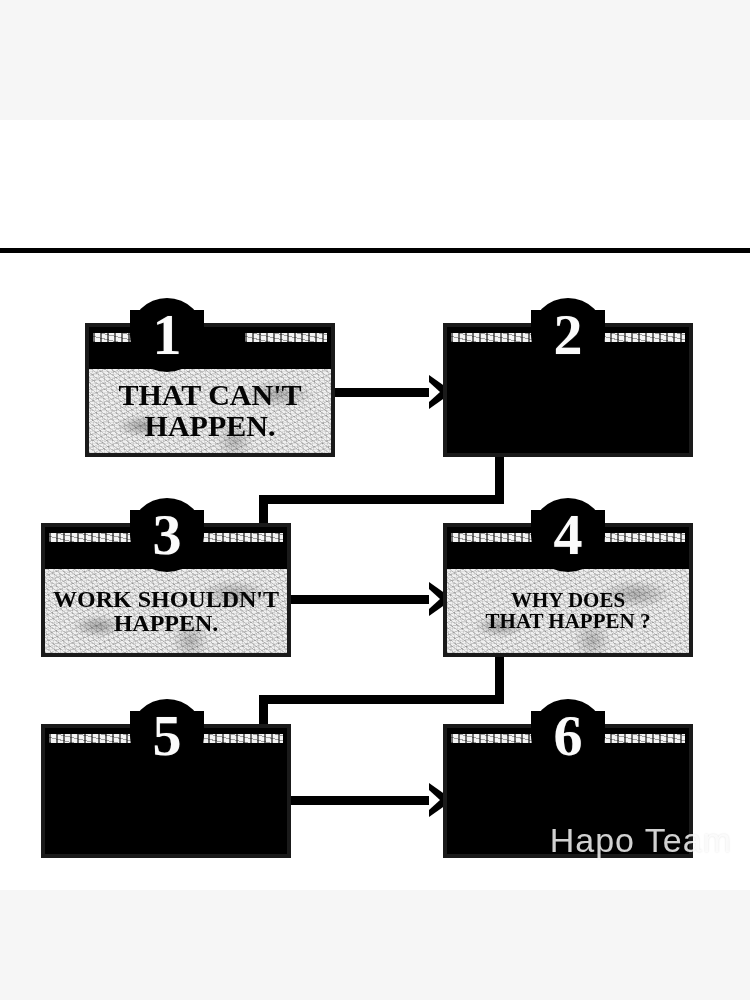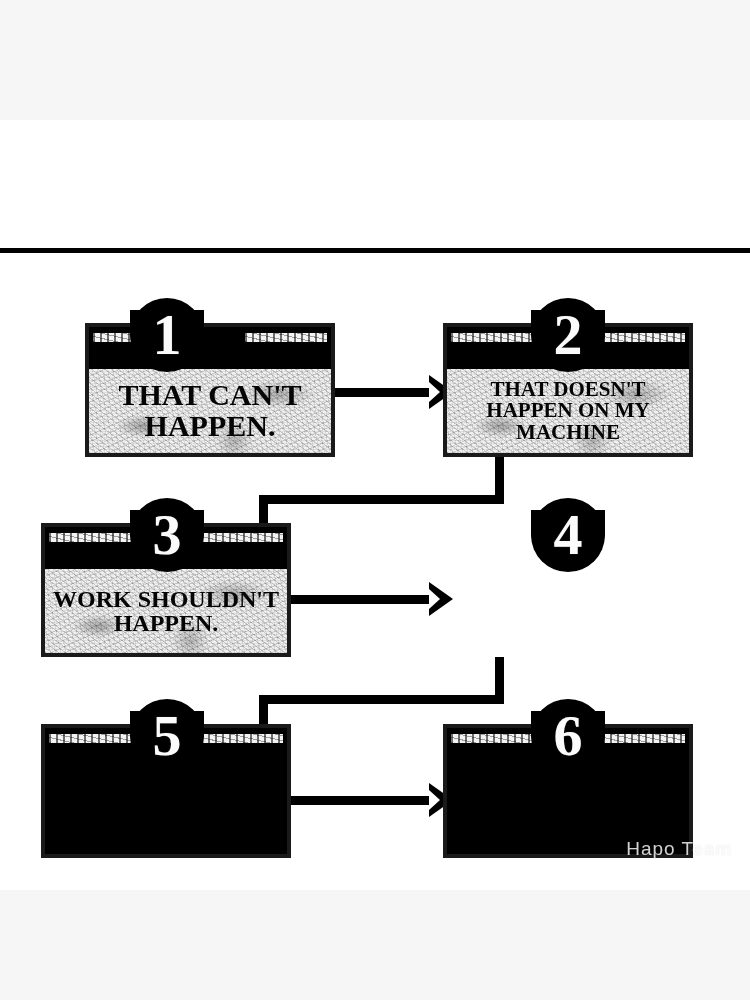--- a/index.html
+++ b/index.html
@@ -170,21 +170,21 @@
     border-right: 10px solid transparent;
     border-top: 11px solid #fff;
   }
 
   
   #watermark {
     position: absolute;
     right: 18px;
     bottom: 140px;
     font-family: "Liberation Sans", sans-serif;
-    font-size: 19px;
+    font-size: 34px;
     letter-spacing: 1px;
     color: rgba(255,255,255,.82);
     text-shadow: 0 0 2px rgba(0,0,0,.12);
     z-index: 30;
     pointer-events: none;
     white-space: nowrap;
   }
 </style>
 </head>
 <body>
@@ -232,25 +232,20 @@
     <div class="badge" style="left:130px; top:178px;">
       <span class="badge-num">1</span>
     </div>
 
     <div class="badge-skirt" style="left:531px; top:190px;"></div>
     <div class="stage-box" style="left:443px; top:203px; width:250px; height:134px;">
       <div class="box-header">
         <div class="grit-strip left"></div>
         <div class="grit-strip right"></div>
       </div>
-      <div class="box-body">
-        <div class="box-text t-size-sm">THAT DOESN'T
-HAPPEN ON MY
-MACHINE</div>
-      </div>
     </div>
     <div class="badge" style="left:531px; top:178px;">
       <span class="badge-num">2</span>
     </div>
 
     <div class="badge-skirt" style="left:130px; top:390px;"></div>
     <div class="stage-box" style="left:41px; top:403px; width:250px; height:134px;">
       <div class="box-header">
         <div class="grit-strip left"></div>
         <div class="grit-strip right"></div>
@@ -258,20 +253,30 @@
       <div class="box-body">
         <div class="box-text t-size-md">WORK SHOULDN'T
 HAPPEN.</div>
       </div>
     </div>
     <div class="badge" style="left:130px; top:378px;">
       <span class="badge-num">3</span>
     </div>
 
     <div class="badge-skirt" style="left:531px; top:390px;"></div>
+    <div class="stage-box" style="left:443px; top:403px; width:250px; height:134px;">
+      <div class="box-header">
+        <div class="grit-strip left"></div>
+        <div class="grit-strip right"></div>
+      </div>
+      <div class="box-body">
+        <div class="box-text t-size-sm">WHY DOES
+THAT HAPPEN ?</div>
+      </div>
+    </div>
     <div class="badge" style="left:531px; top:378px;">
       <span class="badge-num">4</span>
     </div>
 
     <div class="badge-skirt" style="left:130px; top:591px;"></div>
     <div class="stage-box" style="left:41px; top:604px; width:250px; height:134px;">
       <div class="box-header">
         <div class="grit-strip left"></div>
         <div class="grit-strip right"></div>
       </div>

